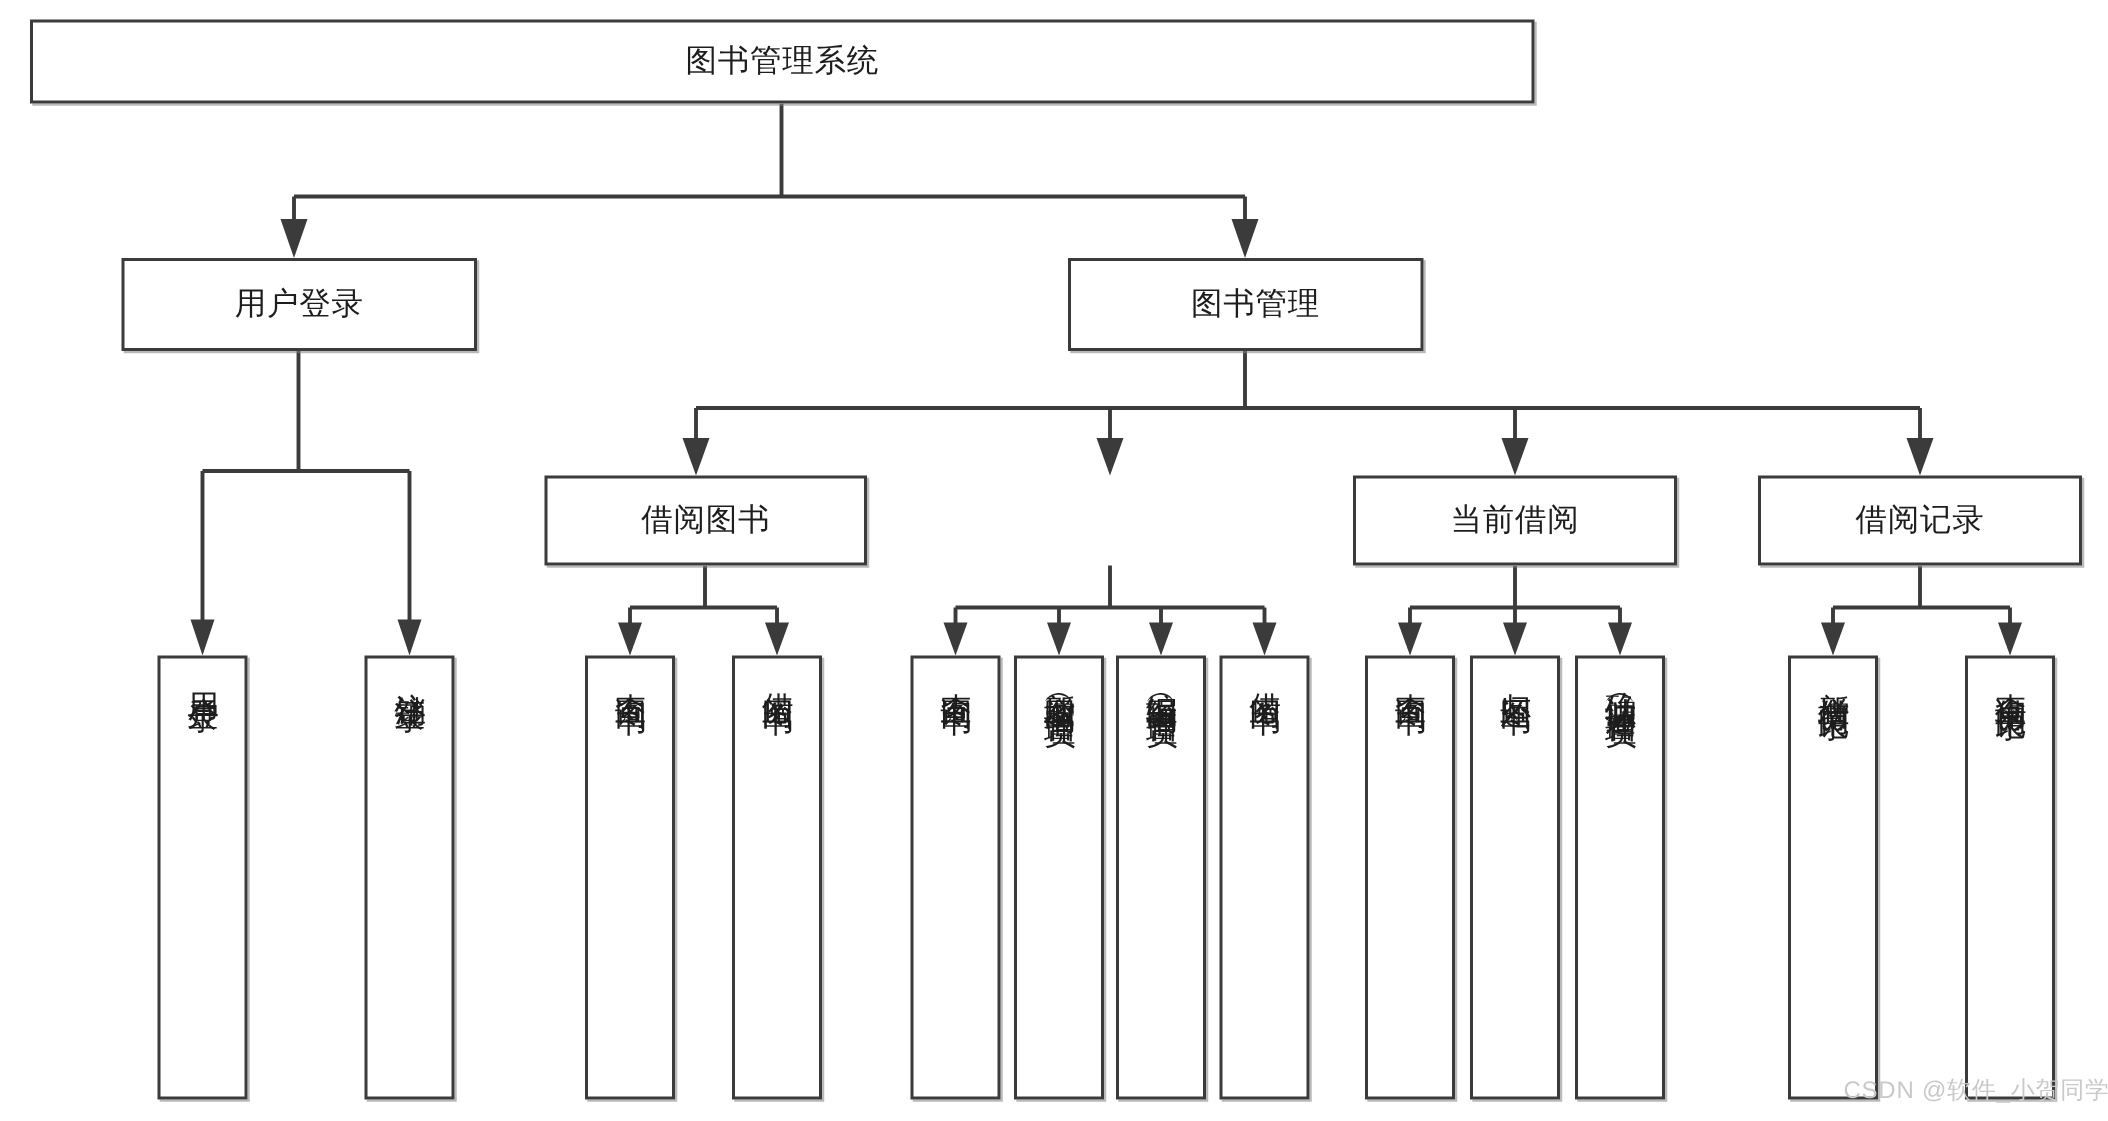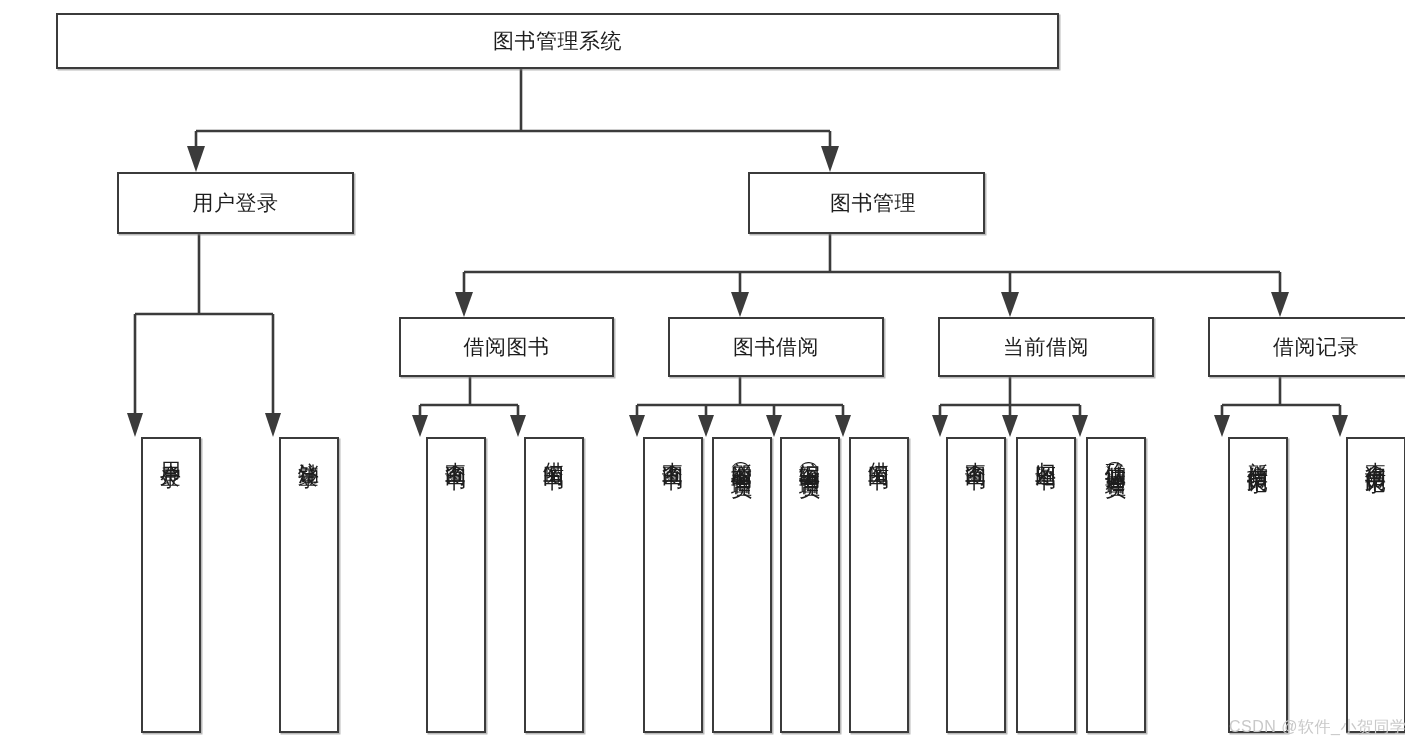--- a/index.html
+++ b/index.html
@@ -29,21 +29,20 @@
   }
   .node-box {
     position: absolute;
     box-sizing: border-box;
     background: #ffffff;
     border: 2px solid #3b3b3b;
     box-shadow: 1.5px 1.5px 0 0 rgba(130,130,130,0.55);
     display: flex;
     align-items: center;
     justify-content: center;
-    margin-left: 36px;
   }
   .node-label {
     color: #1d1d1d;
     font-size: 21px;
     line-height: 1.12;
     letter-spacing: 0.5px;
     white-space: nowrap;
     text-align: center;
     user-select: none;
   }
@@ -162,23 +161,20 @@
   </div>
 
   <div class="node-box" style="left:712px; top:172px; width:237px; height:62px;padding-left:13px;">
     <span class="node-label">图书管理</span>
   </div>
 
   <div class="node-box" style="left:363px; top:317px; width:215px; height:60px;">
     <span class="node-label">借阅图书</span>
   </div>
 
-  <div class="node-box" style="left:632px; top:317px; width:216px; height:60px;">
-    <span class="node-label">图书借阅</span>
-  </div>
 
   <div class="node-box" style="left:902px; top:317px; width:216px; height:60px;">
     <span class="node-label">当前借阅</span>
   </div>
 
   <div class="node-box" style="left:1172px; top:317px; width:216px; height:60px;">
     <span class="node-label">借阅记录</span>
   </div>
 
   <div class="node-box leaf" style="left:105px; top:437px; width:60px; height:296px;">

